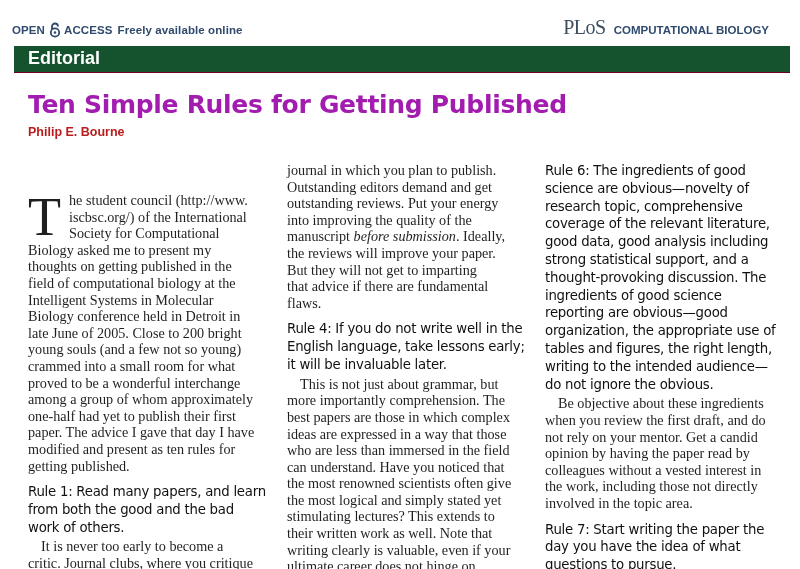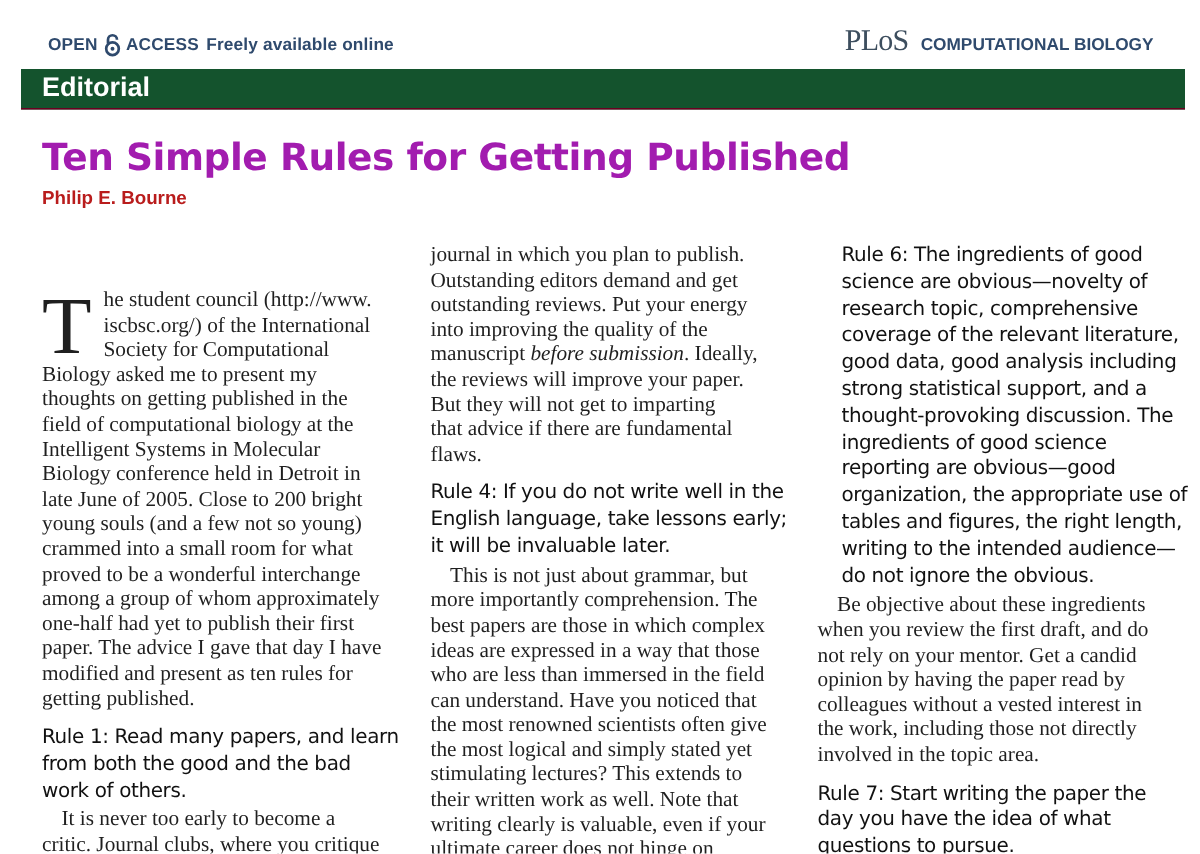--- a/index.html
+++ b/index.html
@@ -1,18 +1,18 @@
 <!DOCTYPE html>
 <html><head>
   <meta charset="utf-8">
   <style>
     html, body { margin: 0; padding: 0; background: #ffffff; }
     body { width: 800px; height: 569px; overflow: hidden; position: relative; font-family: "DejaVu Serif", serif; color: #1a1a1a; }
 
-    .topline { position: absolute; top: 22px; left: 32px; font-family: "Liberation Sans", sans-serif; font-weight: bold; font-size: 11.5px; color: #2f4a6d; letter-spacing: 0.1px; display: flex; align-items: center; white-space: nowrap; }
+    .topline { position: absolute; top: 22px; left: 12px; font-family: "Liberation Sans", sans-serif; font-weight: bold; font-size: 11.5px; color: #2f4a6d; letter-spacing: 0.1px; display: flex; align-items: center; white-space: nowrap; }
     .topline .lock { display: inline-block; width: 12px; height: 16px; margin: 0 3px 0 4px; vertical-align: middle; }
     .topline .free { margin-left: 5px; }
 
     .journal { position: absolute; top: 16px; right: 31px; white-space: nowrap; color: #3d4e5e; }
     .journal .plos { font-family: "Liberation Serif", serif; font-size: 20px; letter-spacing: -0.5px; }
     .journal .jname { font-family: "Liberation Sans", sans-serif; font-weight: bold; font-size: 11.5px; color: #2f4a6d; margin-left: 3px; }
 
     .bar { position: absolute; top: 46px; left: 14px; width: 776px; height: 26px; background: #14532d; border-bottom: 1px solid #6b0020; }
     .bar span { position: absolute; left: 14px; top: 2px; color: #ffffff; font-family: "Liberation Sans", sans-serif; font-weight: bold; font-size: 18px; }
 
@@ -24,21 +24,21 @@
     .col2 { left: 287px; top: 162px; width: 235px; }
     .col3 { left: 545px; top: 162px; width: 236px; }
 
     .line { display: block; white-space: nowrap; }
     .indent { padding-left: 13px; }
 
     .dropcap { float: left; font-family: "Liberation Serif", serif; font-size: 54px; line-height: 44px; margin: 3px 8px 0 0; height: 46px; }
 
     .rule-head { font-family: "DejaVu Sans", sans-serif; font-size: 13.3px; line-height: 17.8px; color: #111; margin: 9px 0 2px 0; }
     .rule-head .line { letter-spacing: -0.25px; }
-    .col3 .rule-head:first-child { margin-top: 0; margin-left: 16px; }
+    .col3 .rule-head:first-child { margin-top: 0; }
 
     em { font-style: italic; }
   </style>
 </head>
 <body>
 
 <div class="topline">
   <span>OPEN</span>
   <svg class="lock" viewBox="0 0 12 16">
     <path d="M3 7 V4.5 A3 3 0 0 1 9 4.5" fill="none" stroke="#2f4a6d" stroke-width="1.8"></path>

